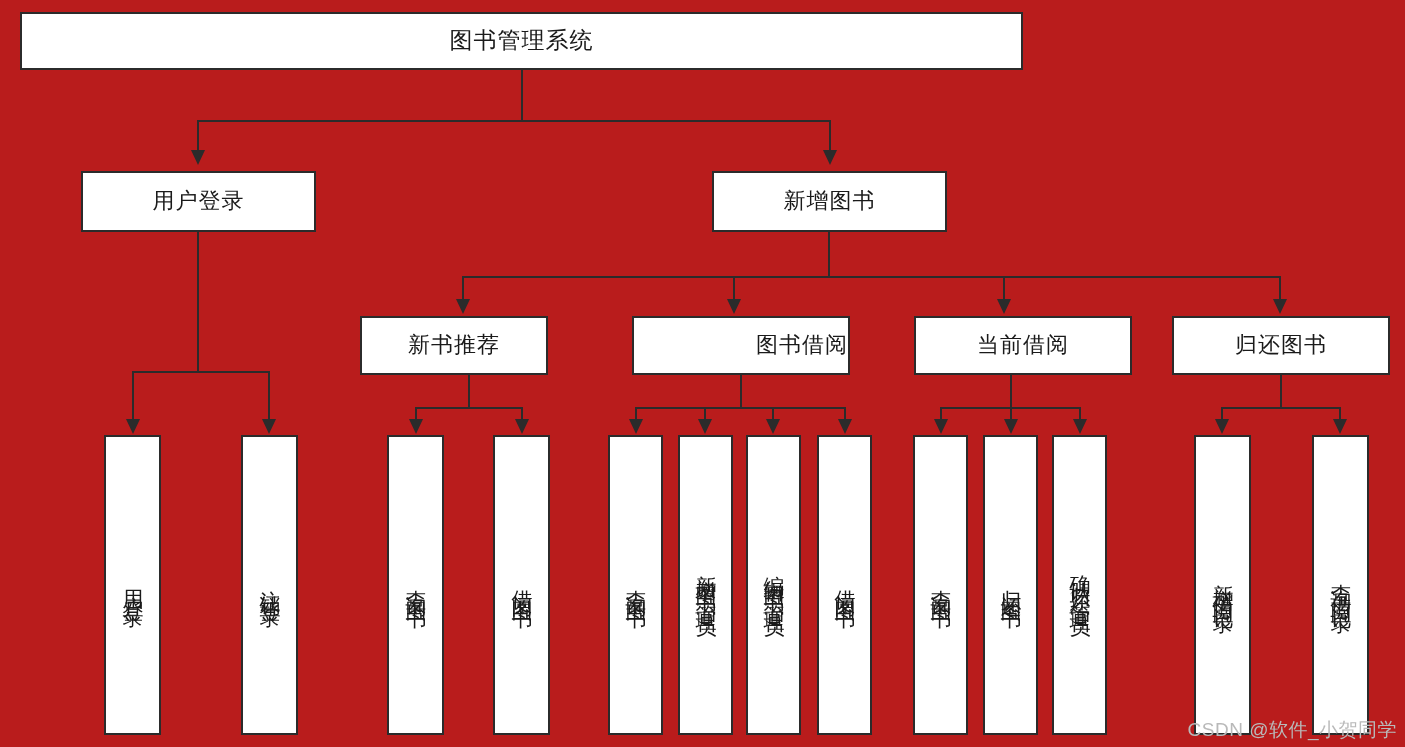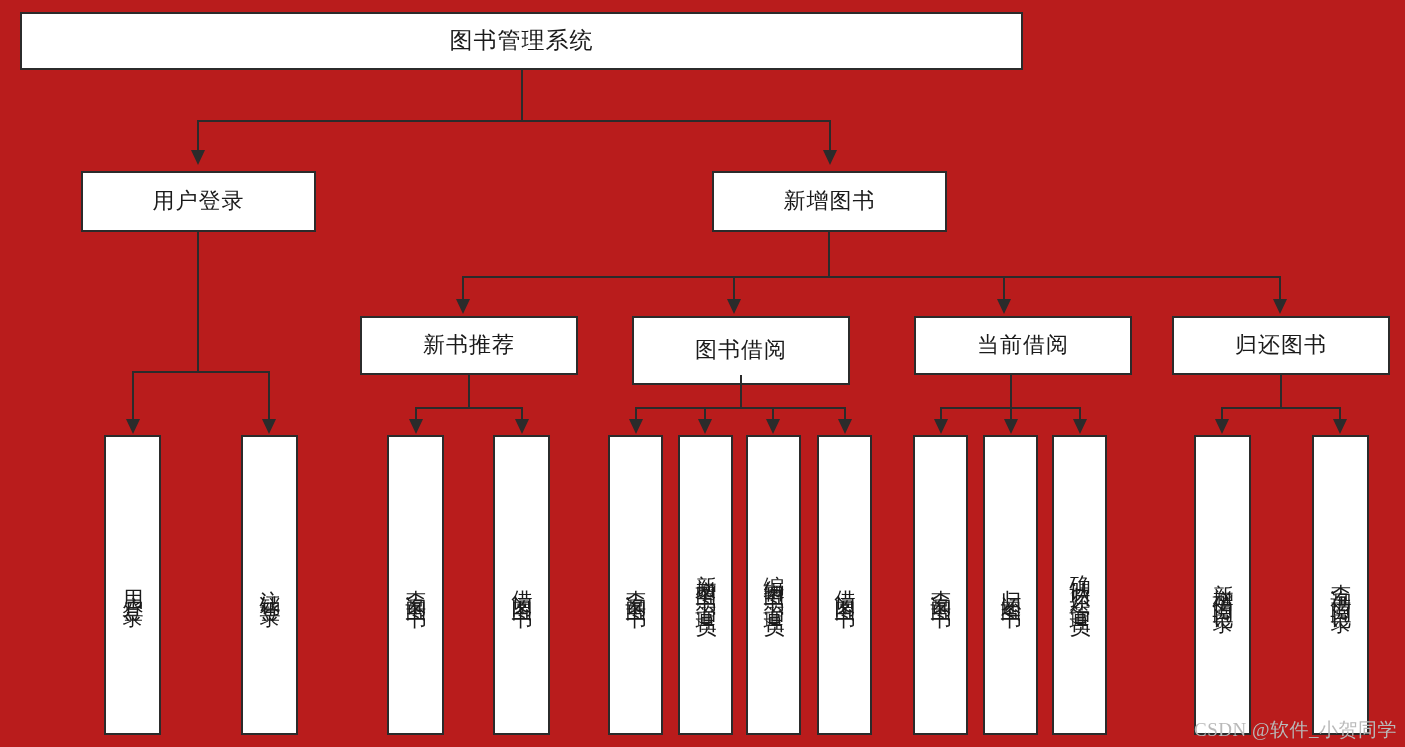--- a/index.html
+++ b/index.html
@@ -73,21 +73,21 @@
   
   #watermark {
     position: absolute;
     right: 8px;
     bottom: 4px;
     font-size: 19px;
     color: #b9b9b9;
     letter-spacing: 0.5px;
     white-space: nowrap;
     pointer-events: none;
-    font-family: Liberation Serif, serif;
+    font-family: Liberation Sans, sans-serif;
   }
 </style>
 </head>
 <body>
 
 <div id="canvas">
 
   <div class="node h root" style="left:20px; top:12px; width:1003px; height:58px;">
     <span>图书管理系统</span>
   </div>
@@ -121,25 +121,25 @@
   <div class="edge hline" style="left:463px; top:276px; width:818px; height:2px;"></div>
   <div class="edge vline" style="left:462px; top:276px; width:2px; height:25px;"></div>
   <div class="arrow" style="left:456px; top:299px;"></div>
   <div class="edge vline" style="left:733px; top:276px; width:2px; height:25px;"></div>
   <div class="arrow" style="left:727px; top:299px;"></div>
   <div class="edge vline" style="left:1003px; top:276px; width:2px; height:25px;"></div>
   <div class="arrow" style="left:997px; top:299px;"></div>
   <div class="edge vline" style="left:1279px; top:276px; width:2px; height:25px;"></div>
   <div class="arrow" style="left:1273px; top:299px;"></div>
 
-  <div class="node h" style="left:360px; top:316px; width:218px; height:59px;">
+  <div class="node h" style="left:360px; top:316px; width:188px; height:59px;">
     <span>新书推荐</span>
   </div>
 
-  <div class="node h" style="left:632px; top:316px; width:218px; height:69px;">
+  <div class="node h" style="left:632px; top:316px; width:218px; height:59px;justify-content:flex-end;">
     <span>图书借阅</span>
   </div>
 
   <div class="node h" style="left:902px; top:316px; width:218px; height:59px;margin-left:12px;">
     <span>当前借阅</span>
   </div>
 
   <div class="node h" style="left:1172px; top:316px; width:218px; height:59px;">
     <span>归还图书</span>
   </div>

